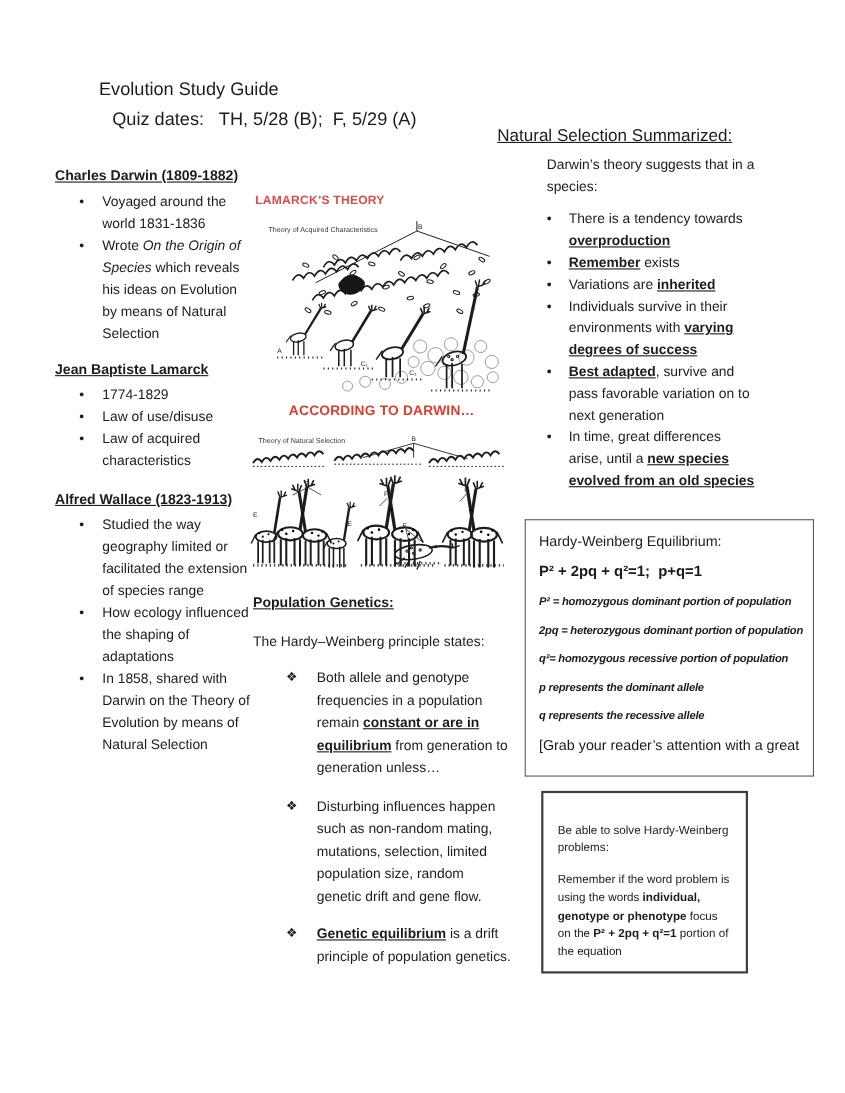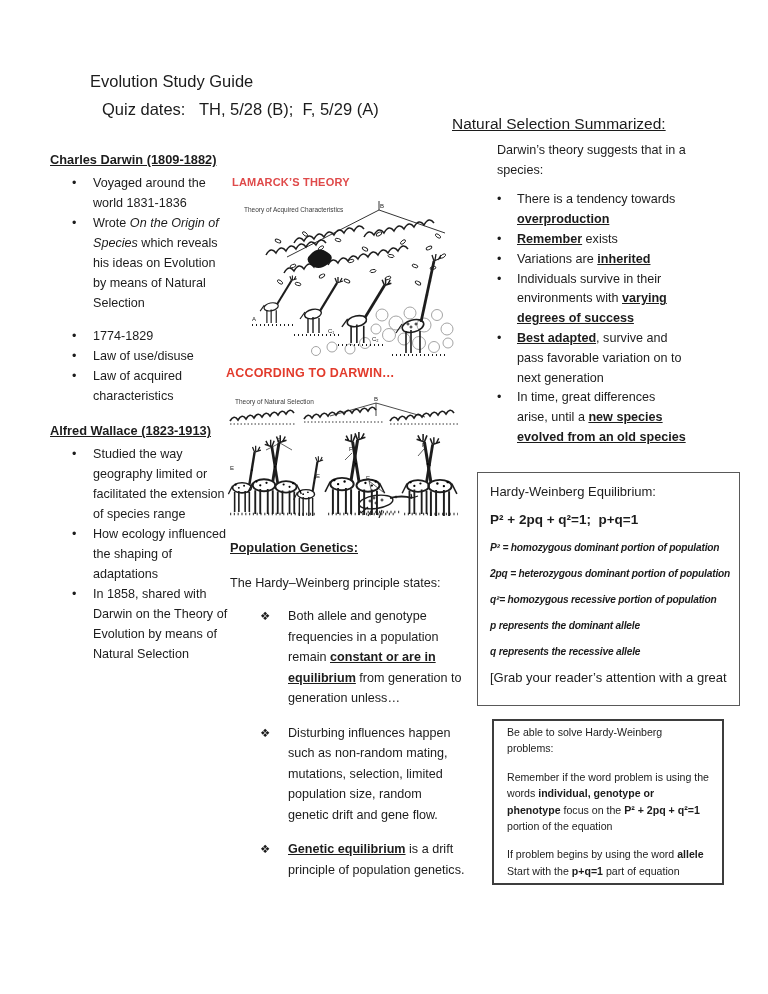--- a/index.html
+++ b/index.html
@@ -16,21 +16,21 @@
   .sec-head{font-size:12.8px;font-weight:700;text-decoration:underline;margin:0 0 3px 0;}
   .sec + .sec{margin-top:13px;}
   .col-left .sec:nth-child(3){margin-top:15px;}
   ul.blist{list-style:none;margin:0;padding:0;}
   ul.blist li{position:relative;padding-left:43px;}
   ul.blist .mk{position:absolute;left:22px;top:0;}
   
   .fig1{position:absolute;left:232px;top:176px;width:232px;}
   .fig2{position:absolute;left:226px;top:366px;width:242px;}
   .fig-title1{font-size:11px;font-weight:700;color:#df4a4a;text-align:left;letter-spacing:.2px;}
-  .fig-title2{font-size:12.5px;font-weight:700;color:#e23b2c;letter-spacing:.2px;}
+  .fig-title2{font-size:12.5px;font-weight:700;color:#e23b2c;text-align:center;letter-spacing:.2px;}
   .fig-cap{position:absolute;font-size:6.5px;color:#3a3a3a;white-space:nowrap;}
   .fig1 .fig-cap{left:12px;top:30px;}
   .fig2 .fig-cap{left:9px;top:32px;}
   .fig1 svg{position:relative;margin-top:9px;display:block;}
   .fig2 svg{position:relative;margin-top:10px;display:block;}
   svg .ln{fill:none;stroke:#1d1d1d;}
   svg text{font-size:6px;fill:#222;font-family:"Liberation Sans",sans-serif;}
   
   .popgen{position:absolute;left:230px;top:538px;width:235px;font-size:12.6px;line-height:20.5px;}
   .popgen .sec-head{margin-bottom:14px;}
@@ -45,41 +45,42 @@
   ul.nslist{list-style:none;margin:0;padding:0;}
   ul.nslist li{position:relative;padding-left:65px;width:172px;box-sizing:content-box;}
   ul.nslist .mk{position:absolute;left:45px;top:0;}
   
   .hw-box{position:absolute;left:477px;top:472px;width:263px;height:234px;border:1.6px solid #595959;box-sizing:border-box;padding:11px 12px;overflow:hidden;background:#fff;}
   .hw-title{font-size:13px;}
   .hw-eq{font-size:13.5px;font-weight:700;margin-top:13px;white-space:pre;}
   .hw-def{font-size:10.2px;font-weight:700;letter-spacing:-0.2px;margin-top:15px;white-space:nowrap;font-style:italic;}
   .hw-foot{font-size:13px;margin-top:13px;white-space:nowrap;}
   
-  .solve-box{position:absolute;left:492px;top:719px;width:232px;height:166px;border:2px solid #3d3d3d;box-sizing:border-box;padding:3px 13px;overflow:hidden;font-size:10.6px;line-height:16.4px;background:#fff;}
+  .solve-box{position:absolute;left:492px;top:719px;width:188px;height:166px;border:2px solid #3d3d3d;box-sizing:border-box;padding:26px 13px;overflow:hidden;font-size:10.6px;line-height:16.4px;background:#fff;}
   .solve-title{margin-bottom:12px;}
   .solve-p1{margin-bottom:12px;}
 </style>
 </head>
 <body>
 
 <div class="page">
 
   <div class="hdr-title">Evolution Study Guide</div>
   <div class="hdr-quiz">Quiz dates:   TH, 5/28 (B);  F, 5/29 (A)</div>
 
   <div class="col-left">
     <div class="sec">
       <h3 class="sec-head">Charles Darwin (1809-1882)</h3>
       <ul class="blist">
         <li><span class="mk">•</span><span><span>Voyaged around the world 1831-1836</span></span></li>
         <li><span class="mk">•</span><span><span>Wrote </span><span class="i">On the Origin of Species</span><span> which reveals his ideas on Evolution by means of Natural Selection</span></span></li>
       </ul>
     </div>
     <div class="sec">
+      <h3 class="sec-head">Jean Baptiste Lamarck</h3>
       <ul class="blist">
         <li><span class="mk">•</span><span><span>1774-1829</span></span></li>
         <li><span class="mk">•</span><span><span>Law of use/disuse</span></span></li>
         <li><span class="mk">•</span><span><span>Law of acquired characteristics</span></span></li>
       </ul>
     </div>
     <div class="sec">
       <h3 class="sec-head">Alfred Wallace (1823-1913)</h3>
       <ul class="blist">
         <li><span class="mk">•</span><span><span>Studied the way geography limited or facilitated the extension of species range</span></span></li>

